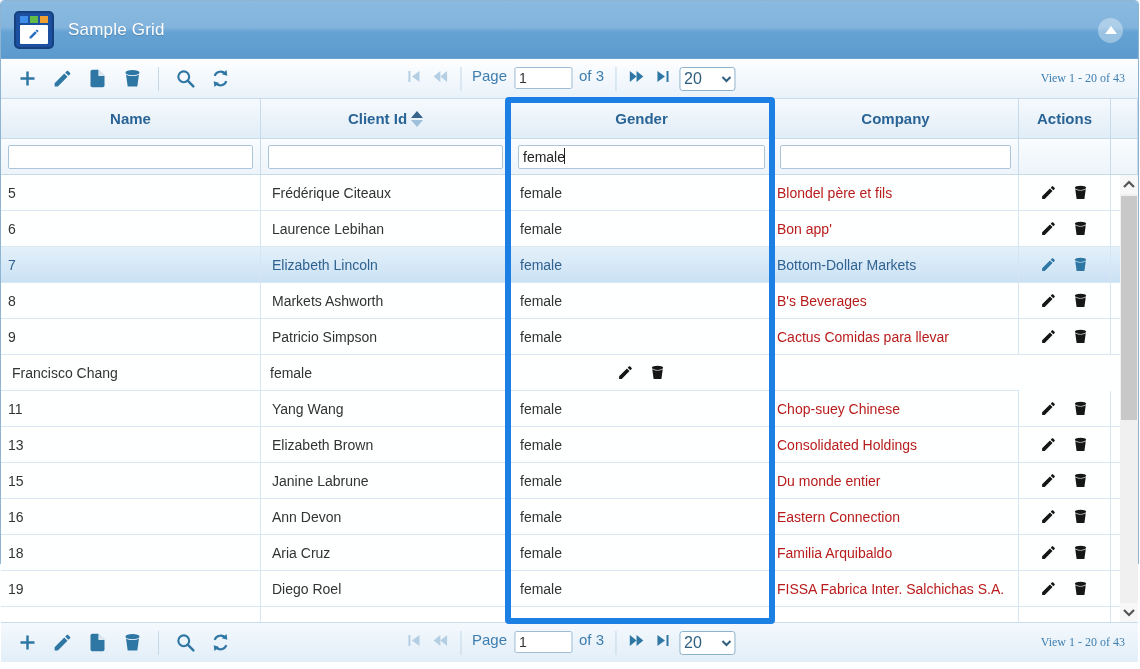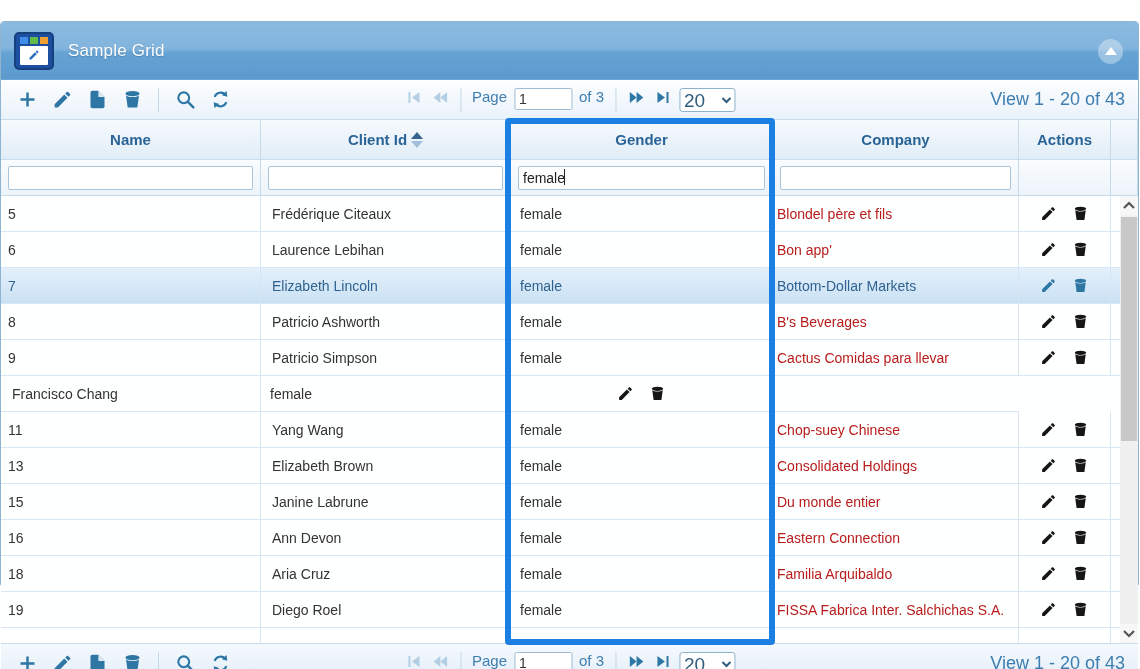--- a/index.html
+++ b/index.html
@@ -1,17 +1,17 @@
 <!DOCTYPE html>
 <html><head>
 <meta charset="utf-8">
 <style>
   * { box-sizing: border-box; margin: 0; padding: 0; }
   html, body { width: 1140px; height: 669px; background: #fff; font-family: "Liberation Sans", sans-serif; }
-  .widget { position: absolute; top: 0; left: 0; width: 1139px; height: 565px; border: 1px solid #8FB4D2; border-radius: 4px 4px 2px 2px; overflow: visible; background: #fff; margin-top: 21px; }
+  .widget { position: absolute; top: 0; left: 0; width: 1139px; height: 565px; border: 1px solid #8FB4D2; border-radius: 4px 4px 2px 2px; overflow: visible; background: #fff; }
 
   
   .titlebar { position: relative; height: 58px; border-radius: 3px 3px 0 0; border-bottom: 1px solid #6FA5D2;
     background: linear-gradient(180deg, #8ABAE0 0%, #82B4DD 46%, #66A3D4 54%, #5C9ACE 100%);
     display: flex; align-items: center; }
   .logo { width: 40px; height: 38px; margin-left: 13px; background: #1C4FA0; border: 2px solid #16407e; border-radius: 5px; padding: 3px 4px; display: flex; flex-direction: column; gap: 2px; }
   .logo-row { display: flex; gap: 2px; }
   .logo-sq { width: 8px; height: 7px; }
   .sq-blue { background: #3E8EEA; } .sq-green { background: #62BB46; } .sq-orange { background: #F0A030; }
   .logo-paper { flex: 1; background: #fff; border-radius: 1px; display: flex; align-items: center; justify-content: center; }
@@ -28,22 +28,22 @@
   .tool-btn { width: 22px; height: 22px; color: #2E76A4; cursor: pointer; display: flex; align-items: center; justify-content: center; }
   .tool-btn svg { width: 21px; height: 21px; }
   .bar-sep { width: 1px; height: 24px; background: #C3D9E8; margin: 0 2px; }
   .pager { position: absolute; left: 50%; transform: translateX(-50%); display: flex; align-items: flex-start; gap: 7px; }
   .nav-btn { width: 19px; height: 19px; color: #2E76A4; cursor: pointer; }
   .nav-btn svg { width: 19px; height: 19px; }
   .nav-btn.disabled { color: #B4CFE4; }
   .pager-sep { width: 1px; height: 24px; background: #C3D9E8; margin: 0 4px; }
   .pager-label { color: #3E7EB0; font-size: 15px; }
   .page-input { width: 58px; height: 22px; border: 1px solid #9FBCD4; border-radius: 2px; font-family: inherit; font-size: 14px; color: #333; padding-left: 4px; }
-  .size-select { width: 56px; height: 24px; border: 1px solid #8FB2CC; border-radius: 3px; background: #fff; font-family: inherit; font-size: 19px; color: #2F5E7E; }
-  .view-info { margin-left: auto; padding-right: 13px; color: #3E7EB0; font-size: 18px; }
+  .size-select { width: 56px; height: 24px; border: 1px solid #8FB2CC; border-radius: 3px; background: #fff; font-family: inherit; font-size: 16px; color: #2F5E7E; }
+  .view-info { margin-left: auto; padding-right: 13px; color: #3E7EB0; font-size: 12px; font-family: Liberation Serif, serif; }
 
   
   .grid { position: relative; }
   .grid-row { display: grid; grid-template-columns: 260px 250px 262px 246px 92px 1fr; }
   .cell { border-right: 1px solid #D5E5F1; overflow: hidden; white-space: nowrap; }
   .spacer-cell { border-right: none; }
 
   .header-row { height: 40px; background: linear-gradient(#F6FAFD, #E1EDF7); border-bottom: 1px solid #C9DCEB; }
   .header-cell { border-right: 1px solid #C6DAEA; display: flex; align-items: center; justify-content: center; font-size: 15px; font-weight: bold; color: #2A6496; cursor: pointer; }
   .sort { display: inline-flex; flex-direction: column; gap: 2px; margin-left: 4px; }
@@ -282,21 +282,21 @@
         <svg viewBox="0 0 24 24" fill="currentColor">
                   <ellipse cx="12" cy="5.3" rx="8" ry="3"></ellipse>
                   <path d="M4.6 7.3c1.8 1.3 4.5 1.9 7.4 1.9s5.6-.6 7.4-1.9L17.5 21h-11L4.6 7.3z"></path>
                 </svg>
       </span>
     </div>
     <div class="cell spacer-cell"></div>
   </div>
           <div class="grid-row data-row">
     <div class="cell cell-id">8</div>
-    <div class="cell cell-name">Patricio Ashworth</div>
+    <div class="cell cell-name">Markets Ashworth</div>
     <div class="cell cell-gender">female</div>
     <div class="cell cell-company">B's Beverages</div>
     <div class="cell cell-actions">
       <span class="row-icon">
         <svg viewBox="0 0 24 24" fill="currentColor">
                   <path d="M3 17.3V21h3.7L17.7 10 14 6.3 3 17.3zM20.7 7c.4-.4.4-1 0-1.4l-2.3-2.3c-.4-.4-1-.4-1.4 0l-1.9 1.9 3.7 3.7L20.7 7z"></path>
                 </svg>
       </span>
       <span class="row-icon">
         <svg viewBox="0 0 24 24" fill="currentColor">

